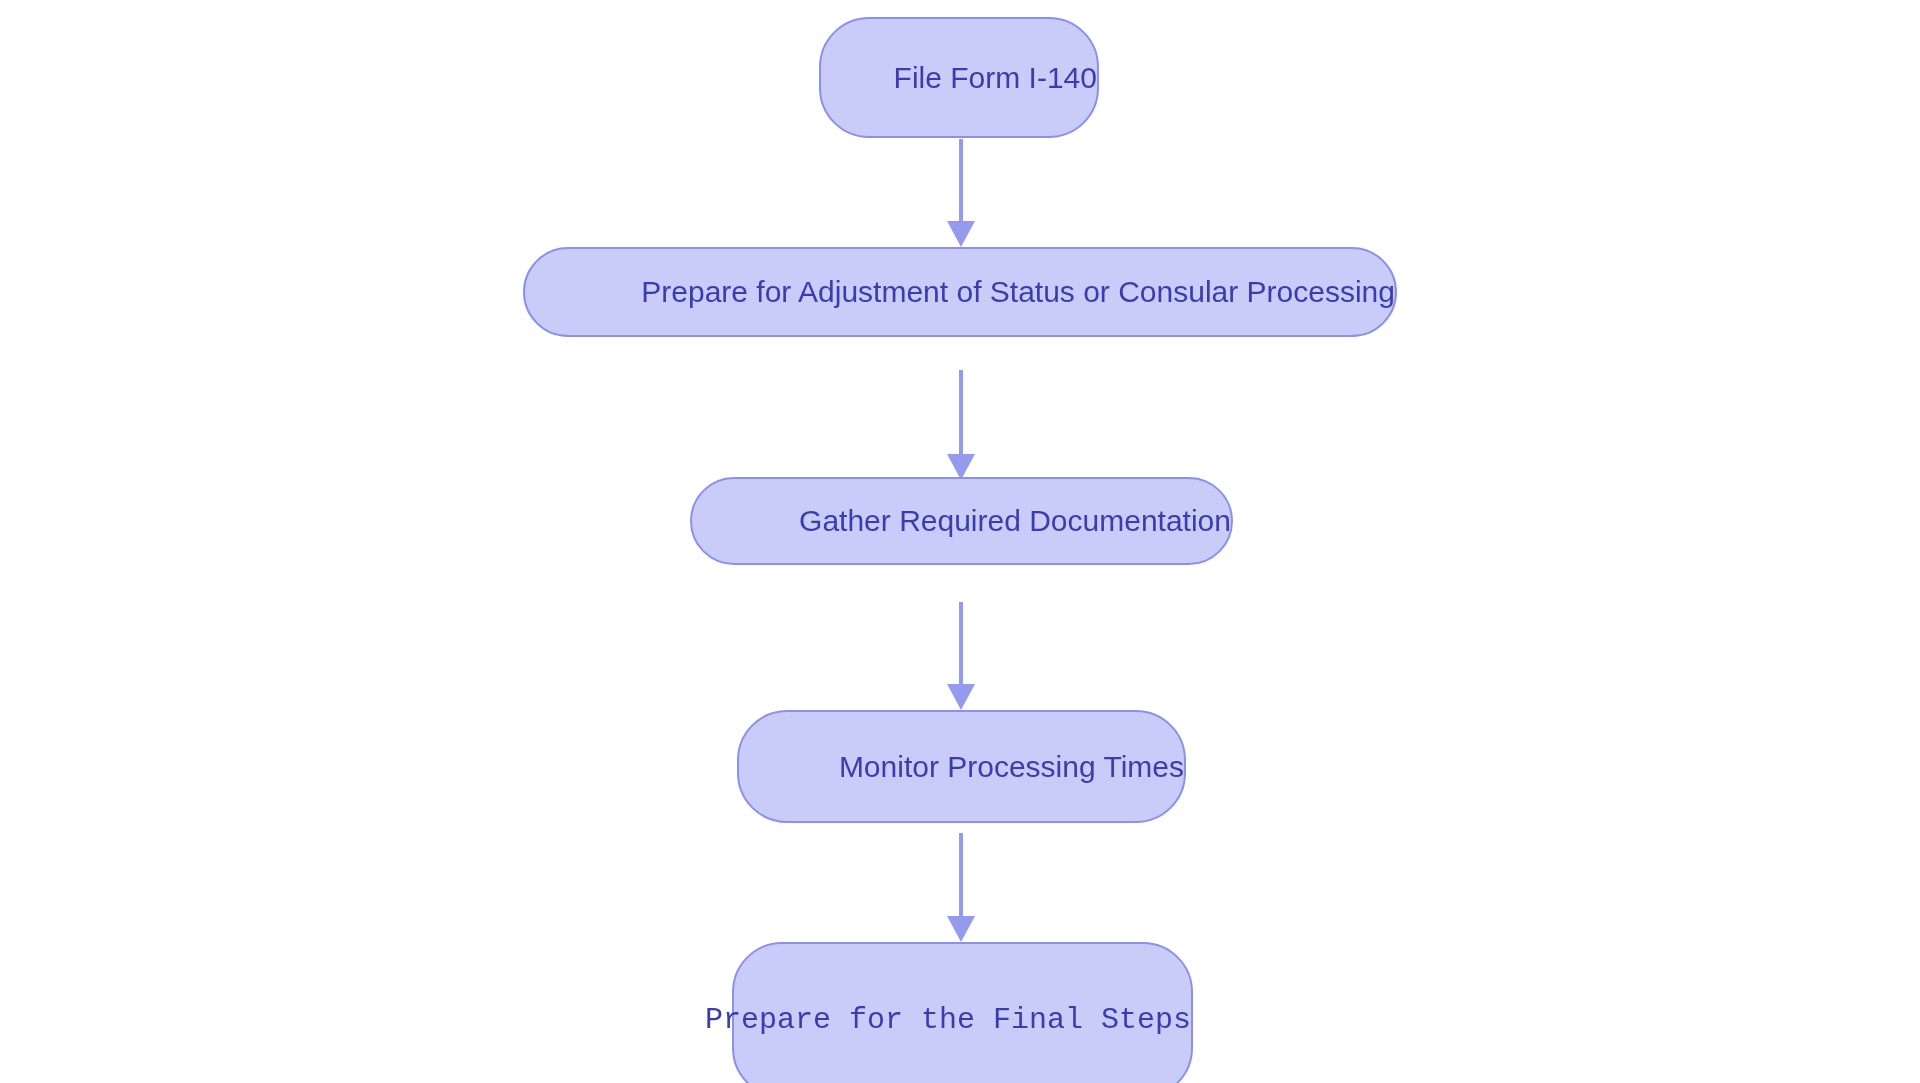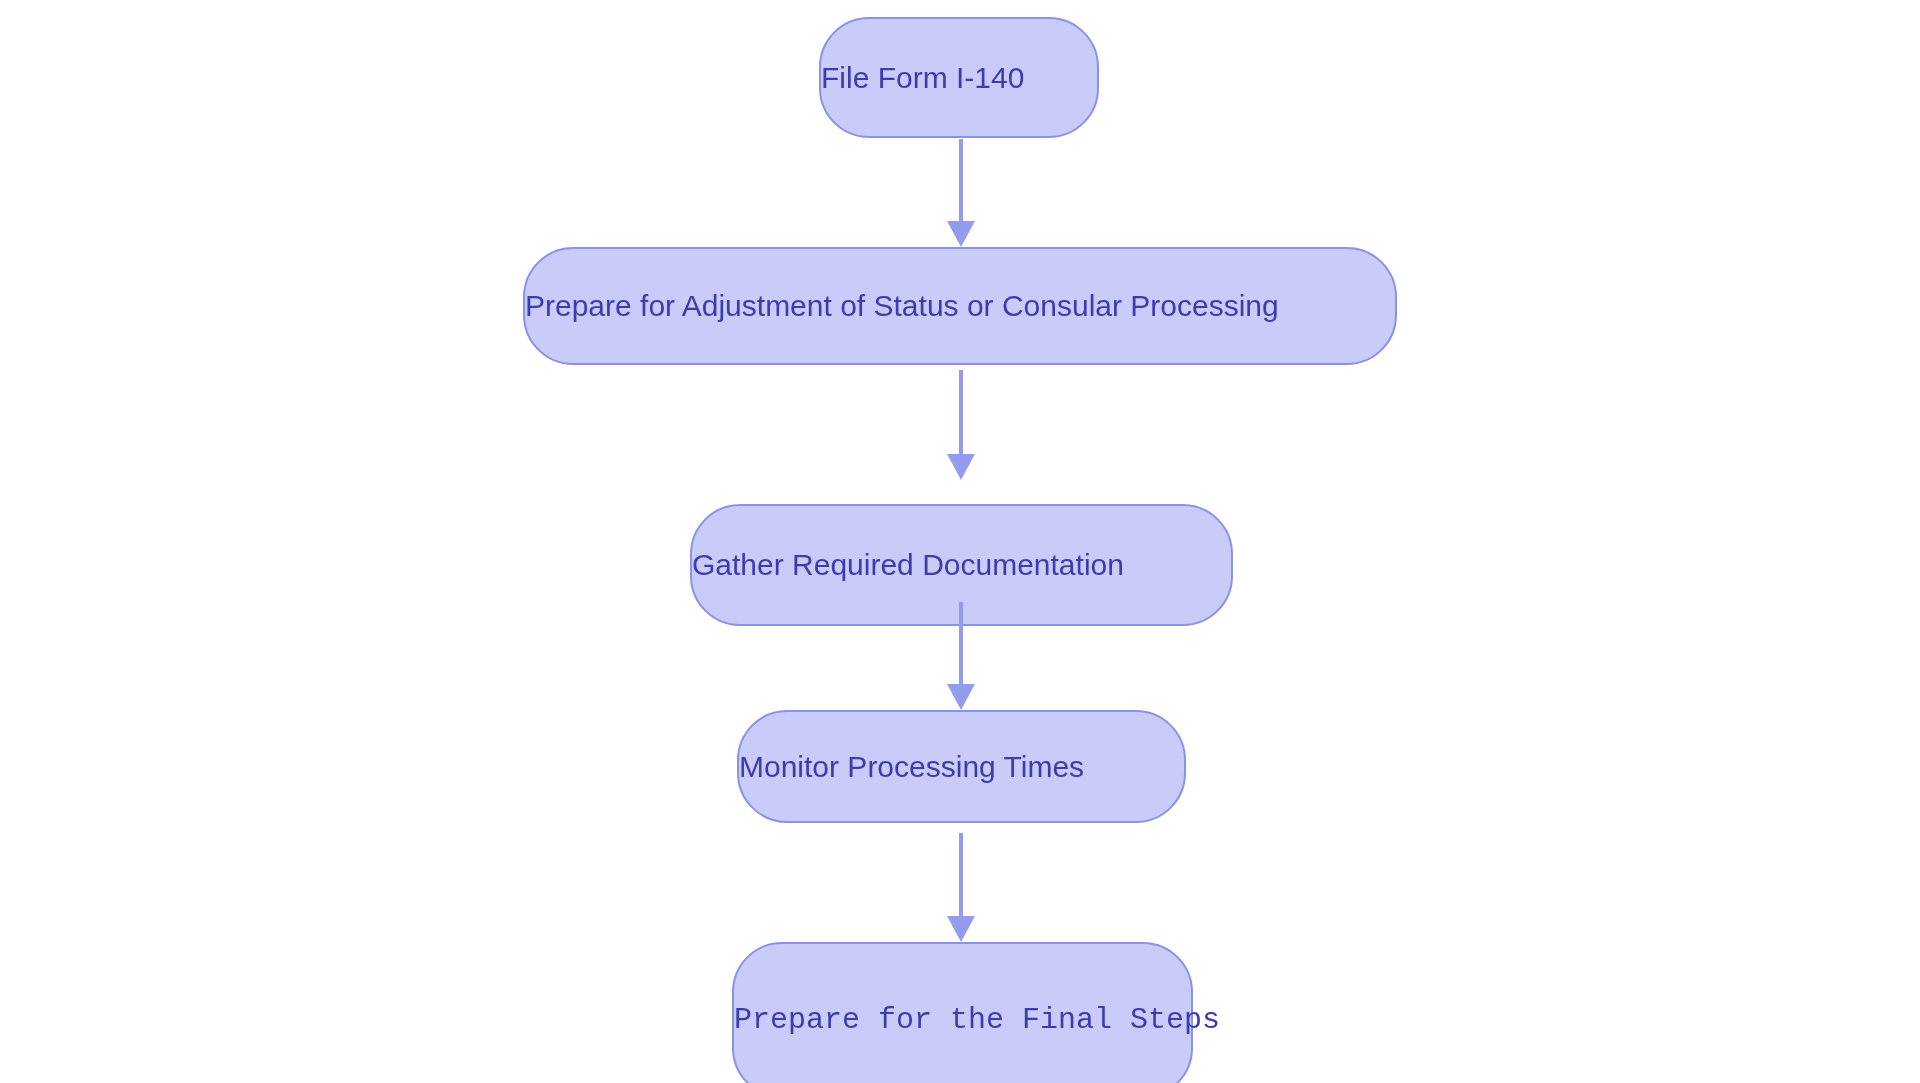--- a/index.html
+++ b/index.html
@@ -21,30 +21,30 @@
     width: 1920px; height: 1083px;
     background: var(--background);
   }
   .flow-node {
     position: absolute;
     background: var(--node-fill);
     border: 2px solid var(--node-border);
     border-radius: 50px;
     display: flex;
     align-items: center;
-    justify-content: flex-start;
+    justify-content: flex-end;
     text-align: center;
     color: var(--node-text);
     font-size: 30px;
     line-height: 1.2;
     white-space: nowrap;
   }
   .node-1 { left: 819px; top: 17px;  width: 280px; height: 121px; }
-  .node-2 { left: 523px; top: 247px; width: 874px; height: 118px; }
-  .node-3 { left: 690px; top: 504px; width: 543px; height: 122px; }
+  .node-2 { left: 523px; top: 247px; width: 874px; height: 90px; }
+  .node-3 { left: 690px; top: 477px; width: 543px; height: 88px; }
   .node-4 { left: 737px; top: 710px; width: 449px; height: 113px; }
   .node-5 { left: 732px; top: 942px; width: 461px; height: 156px; font-family: Liberation Mono, monospace; }
   .arrow {
     position: absolute;
     left: 946px;
     width: 30px;
     display: flex;
     flex-direction: column;
     align-items: center;
   }

